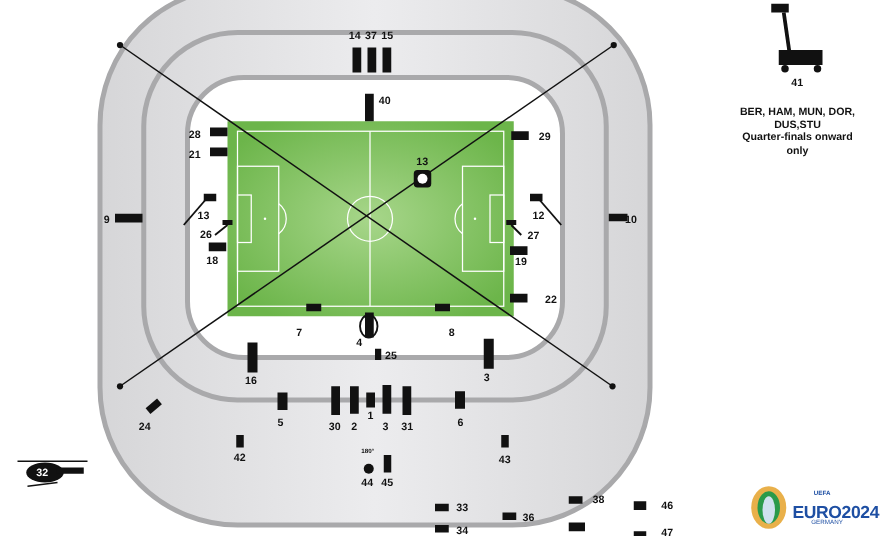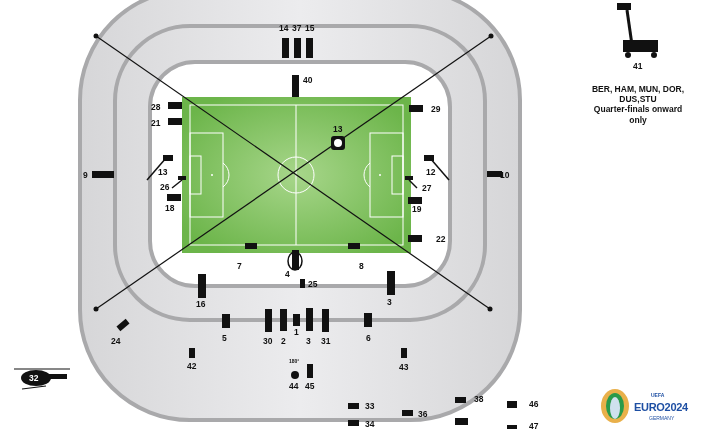--- a/index.html
+++ b/index.html
@@ -1,20 +1,20 @@
 <!DOCTYPE html>
 <html><head>
 <meta charset="utf-8">
 <style>
   html,body{margin:0;padding:0;background:#fff;}
   body{width:715px;height:429px;position:relative;overflow:hidden;font-family:"Liberation Sans",sans-serif;}
   .lbl{position:absolute;font-size:8.5px;font-weight:bold;color:#111;line-height:1;white-space:nowrap;}
   .note{position:absolute;left:583px;top:84px;width:110px;text-align:center;font-size:8.5px;font-weight:bold;color:#111;line-height:1.2;}
   svg{position:absolute;left:0;top:0;}
-  .logo-text{position:absolute;left:634px;top:401px;font-size:11px;font-weight:bold;color:#1e4fa3;letter-spacing:-0.3px;}
+  .logo-text{position:absolute;left:634px;top:401px;font-size:14px;font-weight:bold;color:#1e4fa3;letter-spacing:-0.3px;}
   .logo-sub{position:absolute;left:649px;top:415px;font-size:5px;color:#1e4fa3;}
   .logo-uefa{position:absolute;left:651px;top:392px;font-size:5px;color:#1e4fa3;font-weight:bold;}
 </style>
 </head>
 <body>
 
 <svg width="715" height="429" viewBox="0 0 715 429">
   <defs>
     <radialGradient id="pg" cx="50%" cy="50%" r="60%">
       <stop offset="0%" stop-color="#a7d68a"></stop>

